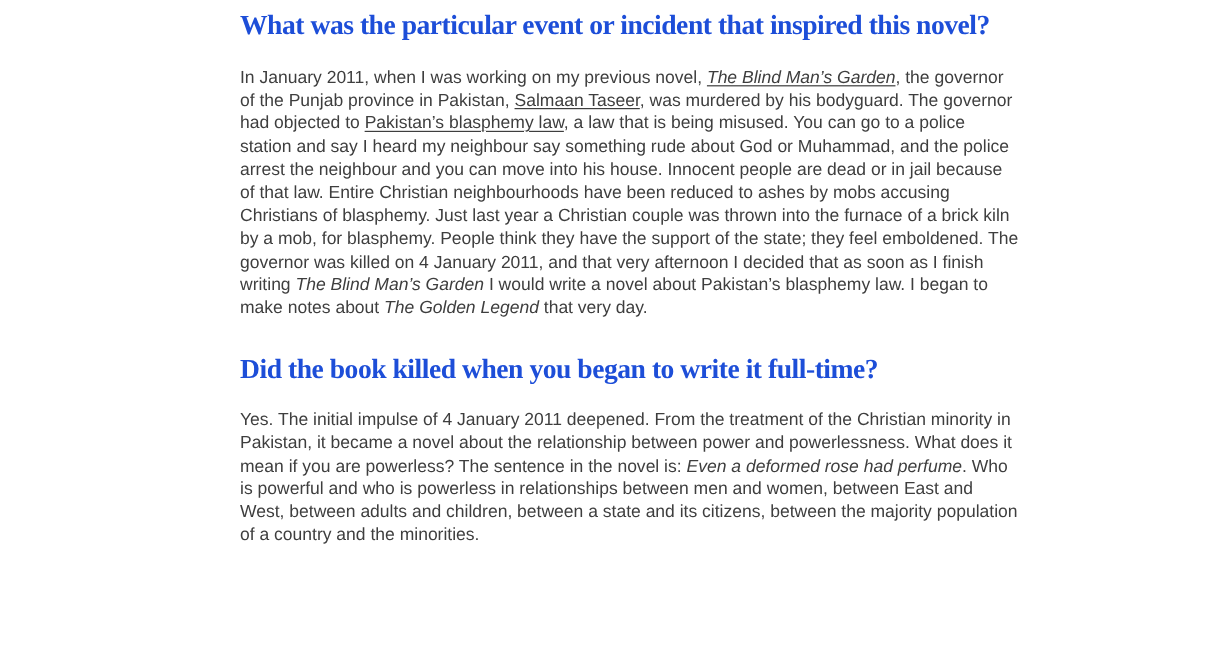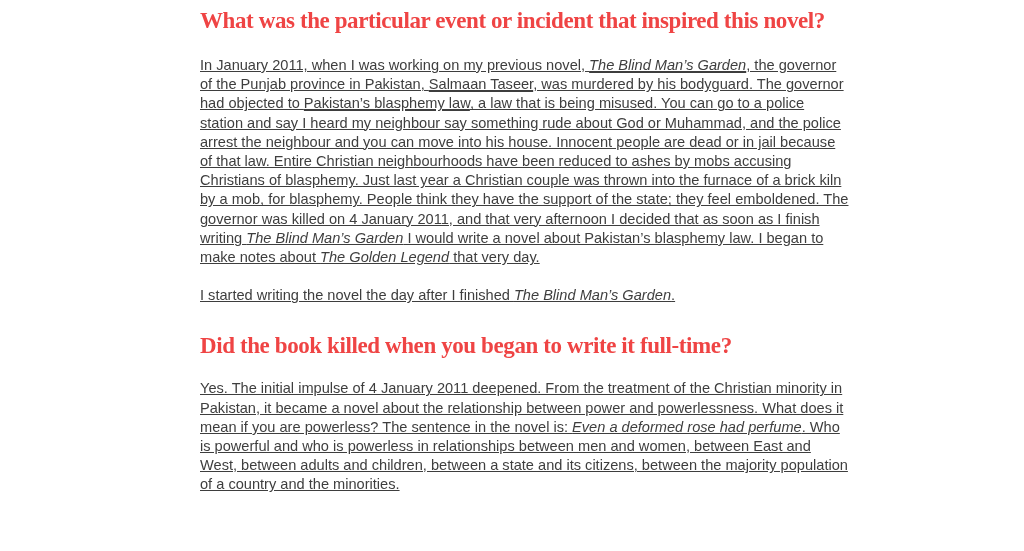--- a/index.html
+++ b/index.html
@@ -14,51 +14,49 @@
     left: 200px;
     top: 8px;
     width: 650px;
   }
   .question {
     font-family: "Liberation Serif", serif;
     font-weight: 700;
     font-size: 23px;
     line-height: 26px;
     letter-spacing: -0.4px;
-    color: #ef4444;
+    color: #1d4ed8;
     margin: 0 0 22px 0;
   }
   .question.second {
     margin-top: 28px;
     margin-bottom: 20px;
   }
   .answer {
     font-family: "Liberation Sans", sans-serif;
     font-size: 14.6px;
     line-height: 19.2px;
     color: #3e3e3e;
     margin: 15px 0 19px 0;
-    text-decoration: underline;
   }
   .answer .italic { font-style: italic; }
   .answer a.body-link {
     color: #3e3e3e;
     text-decoration: underline;
     text-underline-offset: 2px;
     cursor: pointer;
   }
 </style>
 </head>
 <body>
 
 <div class="article">
 
   <h1 class="question">What was the particular event or incident that inspired this novel?</h1>
 
   <p class="answer"><span>In January 2011, when I was working on my previous novel, </span><a class="body-link italic" href="#">The Blind Man’s Garden</a><span>, the governor of the Punjab province in Pakistan, </span><a class="body-link" href="#">Salmaan Taseer</a><span>, was murdered by his bodyguard. The governor had objected to </span><a class="body-link" href="#">Pakistan’s blasphemy law</a><span>, a law that is being misused. You can go to a police station and say I heard my neighbour say something rude about God or Muhammad, and the police arrest the neighbour and you can move into his house. Innocent people are dead or in jail because of that law. Entire Christian neighbourhoods have been reduced to ashes by mobs accusing Christians of blasphemy. Just last year a Christian couple was thrown into the furnace of a brick kiln by a mob, for blasphemy. People think they have the support of the state; they feel emboldened. The governor was killed on 4 January 2011, and that very afternoon I decided that as soon as I finish writing </span><span class="italic">The Blind Man’s Garden</span><span> I would write a novel about Pakistan’s blasphemy law. I began to make notes about </span><span class="italic">The Golden Legend</span><span> that very day.</span></p>
 
-  <p class="answer"><span>I started writing the novel the day after I finished </span><span class="italic">The Blind Man’s Garden</span><span>.</span></p>
 
   <h1 class="question second">Did the book killed when you began to write it full-time?</h1>
 
   <p class="answer"><span>Yes. The initial impulse of 4 January 2011 deepened. From the treatment of the Christian minority in Pakistan, it became a novel about the relationship between power and powerlessness. What does it mean if you are powerless? The sentence in the novel is: </span><span class="italic">Even a deformed rose had perfume</span><span>. Who is powerful and who is powerless in relationships between men and women, between East and West, between adults and children, between a state and its citizens, between the majority population of a country and the minorities.</span></p>
 
 </div>
 
 </body></html>

